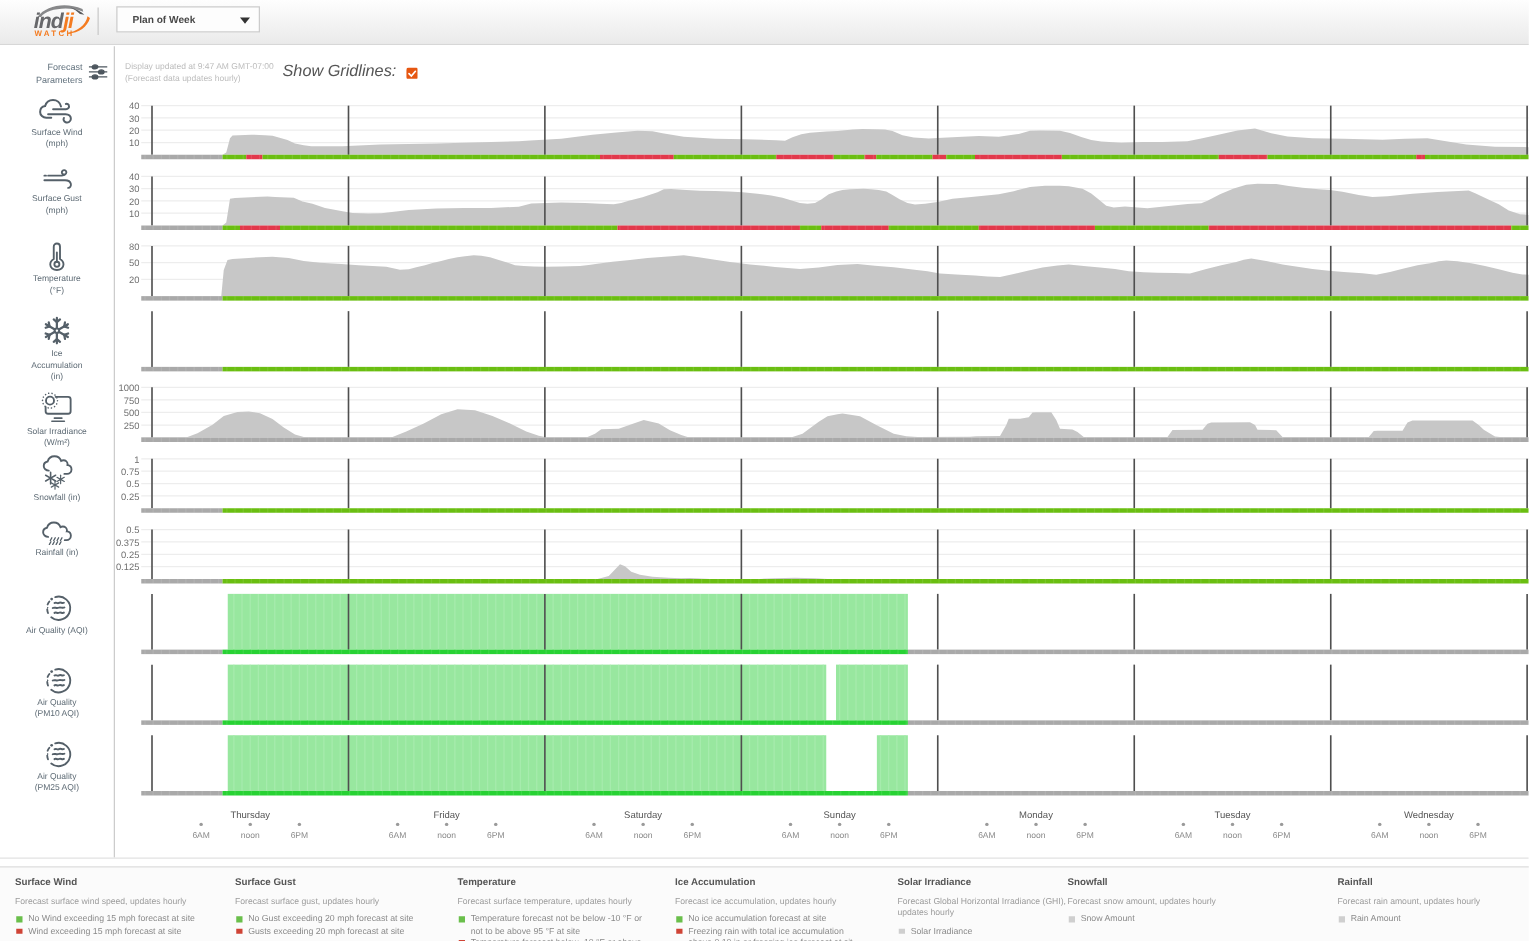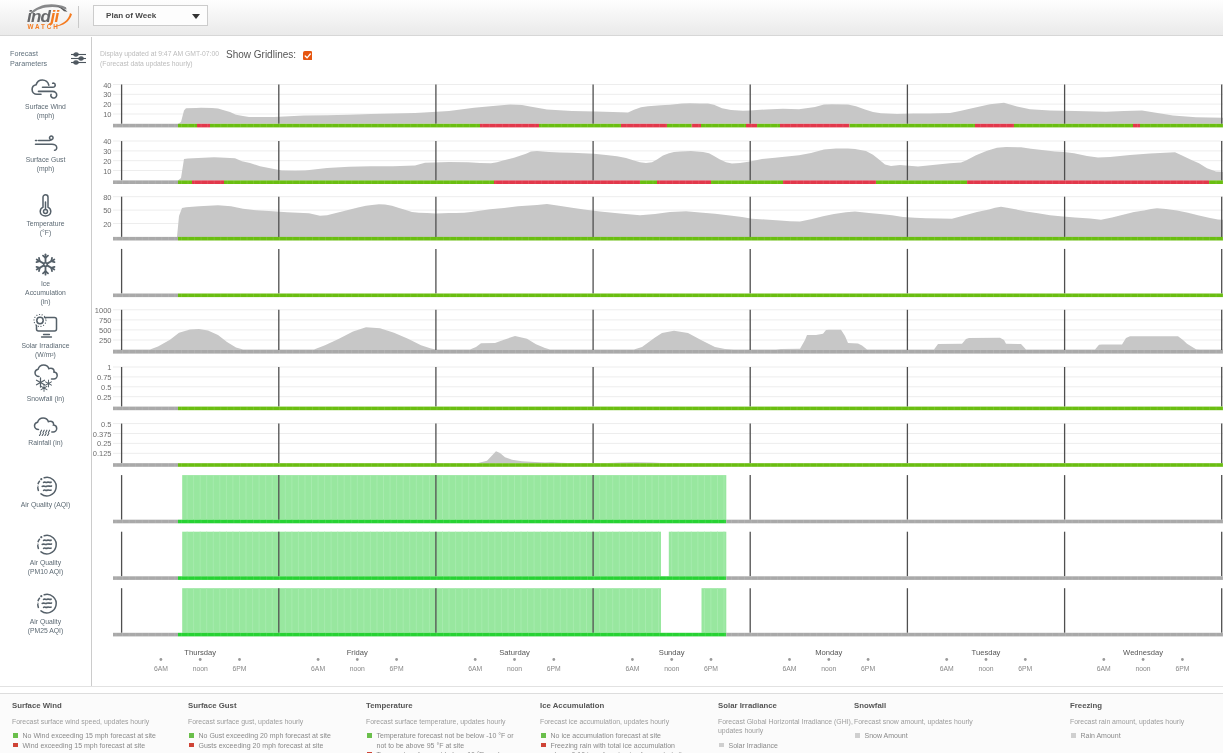--- a/index.html
+++ b/index.html
@@ -6,27 +6,27 @@
 .header { position:absolute; left:0; top:0; width:1223px; height:36px;
   background:linear-gradient(#fefefe,#eaeaea); border-bottom:1px solid #d7d7d7; z-index:5; }
 .logo { position:absolute; left:14px; top:2px; }
 .hsep { position:absolute; left:78px; top:6px; height:22px; width:1px; background:#c9c9c9; }
 .dd { position:absolute; left:93px; top:5px; width:115px; height:21px; background:#fdfdfd;
   border:1px solid #ccc; font-size:8.1px; font-weight:bold; color:#484848;
   line-height:19px; padding-left:12px; }
 .dd .arr { position:absolute; right:7px; top:7.5px; width:0; height:0;
   border-left:4px solid transparent; border-right:4px solid transparent; border-top:5px solid #333; }
 .sidebar { position:absolute; left:0; top:37px; width:92px; height:649px; border-right:1px solid #ccc; background:#fff; }
-.fp { position:absolute; left:10px; top:12px; width:56px; text-align:left; font-size:7.2px; color:#60707c; line-height:9.5px; }
+.fp { position:absolute; left:10px; top:12px; width:56px; text-align:right; font-size:7.2px; color:#60707c; line-height:9.5px; }
 .fpicon { position:absolute; left:71px; top:14px; }
 .srow { position:absolute; left:0; width:91px; text-align:center; }
 .sicon { display:flex; align-items:flex-end; justify-content:center; }
 .scap { font-size:6.8px; color:#5d6a74; line-height:9px; margin-top:1.5px; }
 .updated { position:absolute; left:100px; top:49px; font-size:6.8px; color:#bcbcbc; line-height:9.8px; z-index:4; }
-.sg { position:absolute; left:226px; top:49px; font-size:10px; color:#555; z-index:4; }
+.sg { position:absolute; left:226px; top:49px; font-size:13px; color:#555; z-index:4;font-style:italic; }
 .sg svg { vertical-align:-2px; margin-left:4px; }
 .chartsvg { position:absolute; left:0; top:0; z-index:1; }
 .footer { position:absolute; left:0; top:693px; width:1223px; height:60px;
   border-top:1px solid #ddd; background:#fbfbfb; z-index:5; }
 .fcol { position:absolute; top:7px; width:152px; }
 .fhead { font-size:7.8px; font-weight:bold; color:#555; margin-bottom:7px; }
 .fdesc { font-size:6.9px; color:#9c9c9c; line-height:9.3px; margin-bottom:5px; }
 .fitem { font-size:7px; color:#8a8a8a; line-height:9.5px; display:flex; margin-bottom:0px; }
 .sq { flex:0 0 auto; width:4.5px; height:4.5px; margin:2.2px 5px 0 1px; }
 </style></head>
@@ -568,19 +568,19 @@
     </div>
 <div class="fcol" style="left:854px">
       <div class="fhead">Snowfall</div>
       <div class="fdesc">Forecast snow amount, updates hourly</div>
       <div class="fitem">
         <span class="sq" style="background:#cfcfcf"></span>
         <span>Snow Amount</span>
       </div>
     </div>
 <div class="fcol" style="left:1070px">
-      <div class="fhead">Freezing</div>
+      <div class="fhead">Rainfall</div>
       <div class="fdesc">Forecast rain amount, updates hourly</div>
       <div class="fitem">
         <span class="sq" style="background:#cfcfcf"></span>
         <span>Rain Amount</span>
       </div>
     </div>
 </div>
 </body></html>

